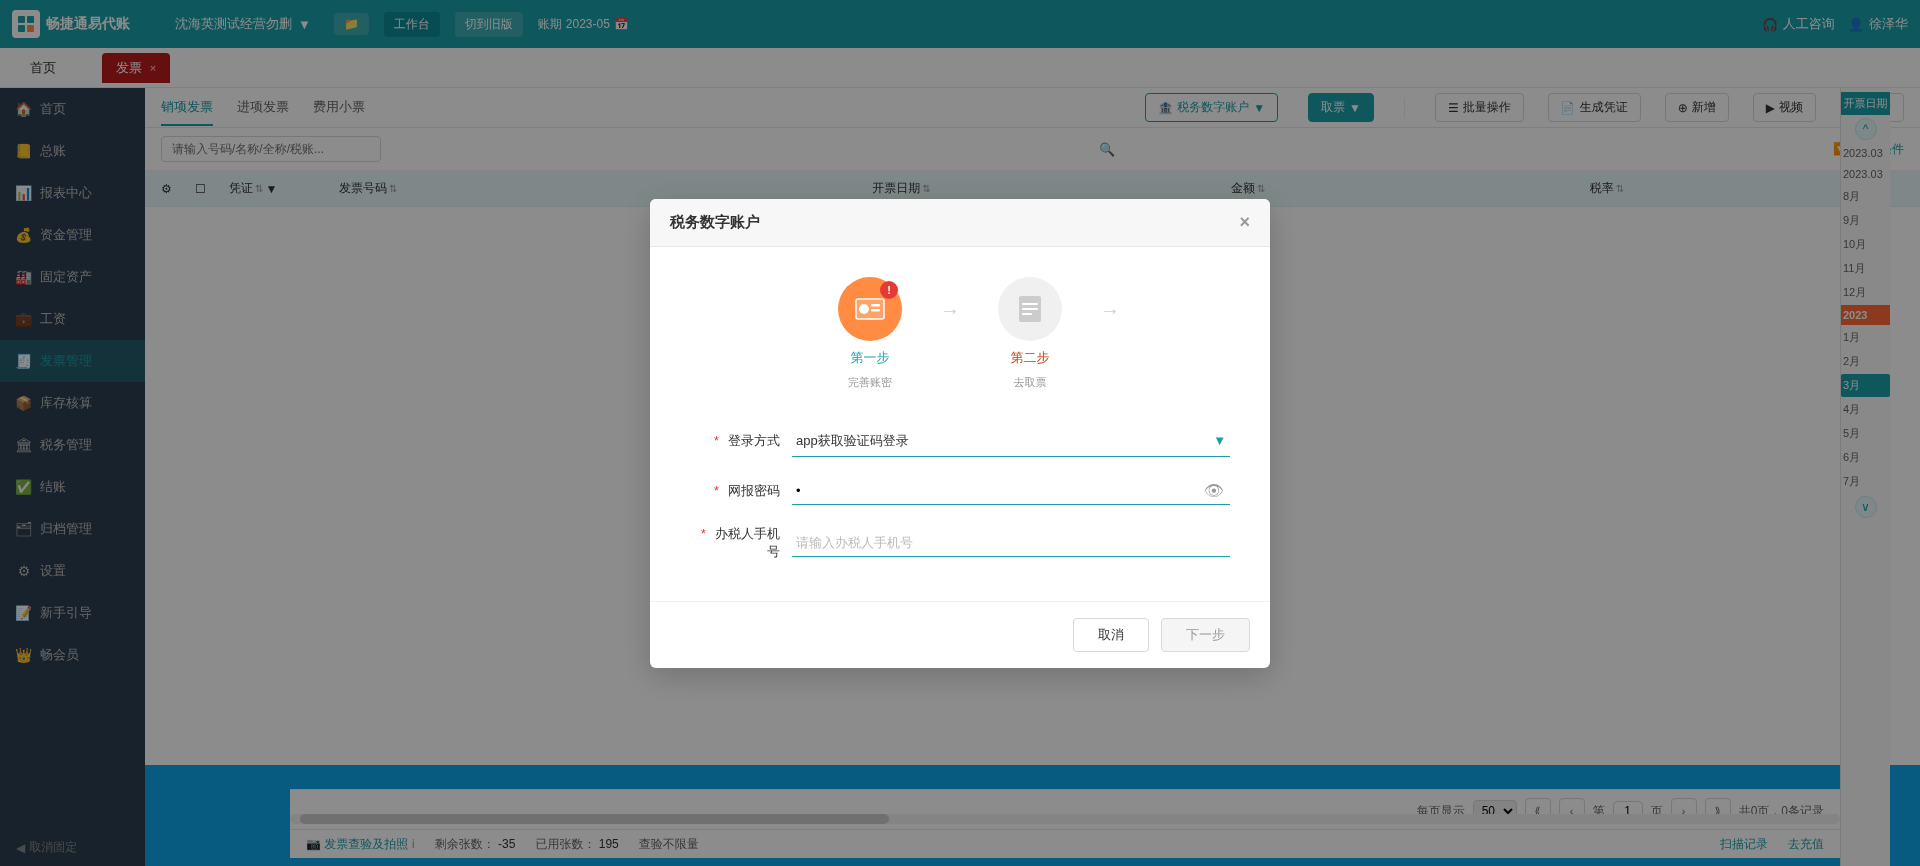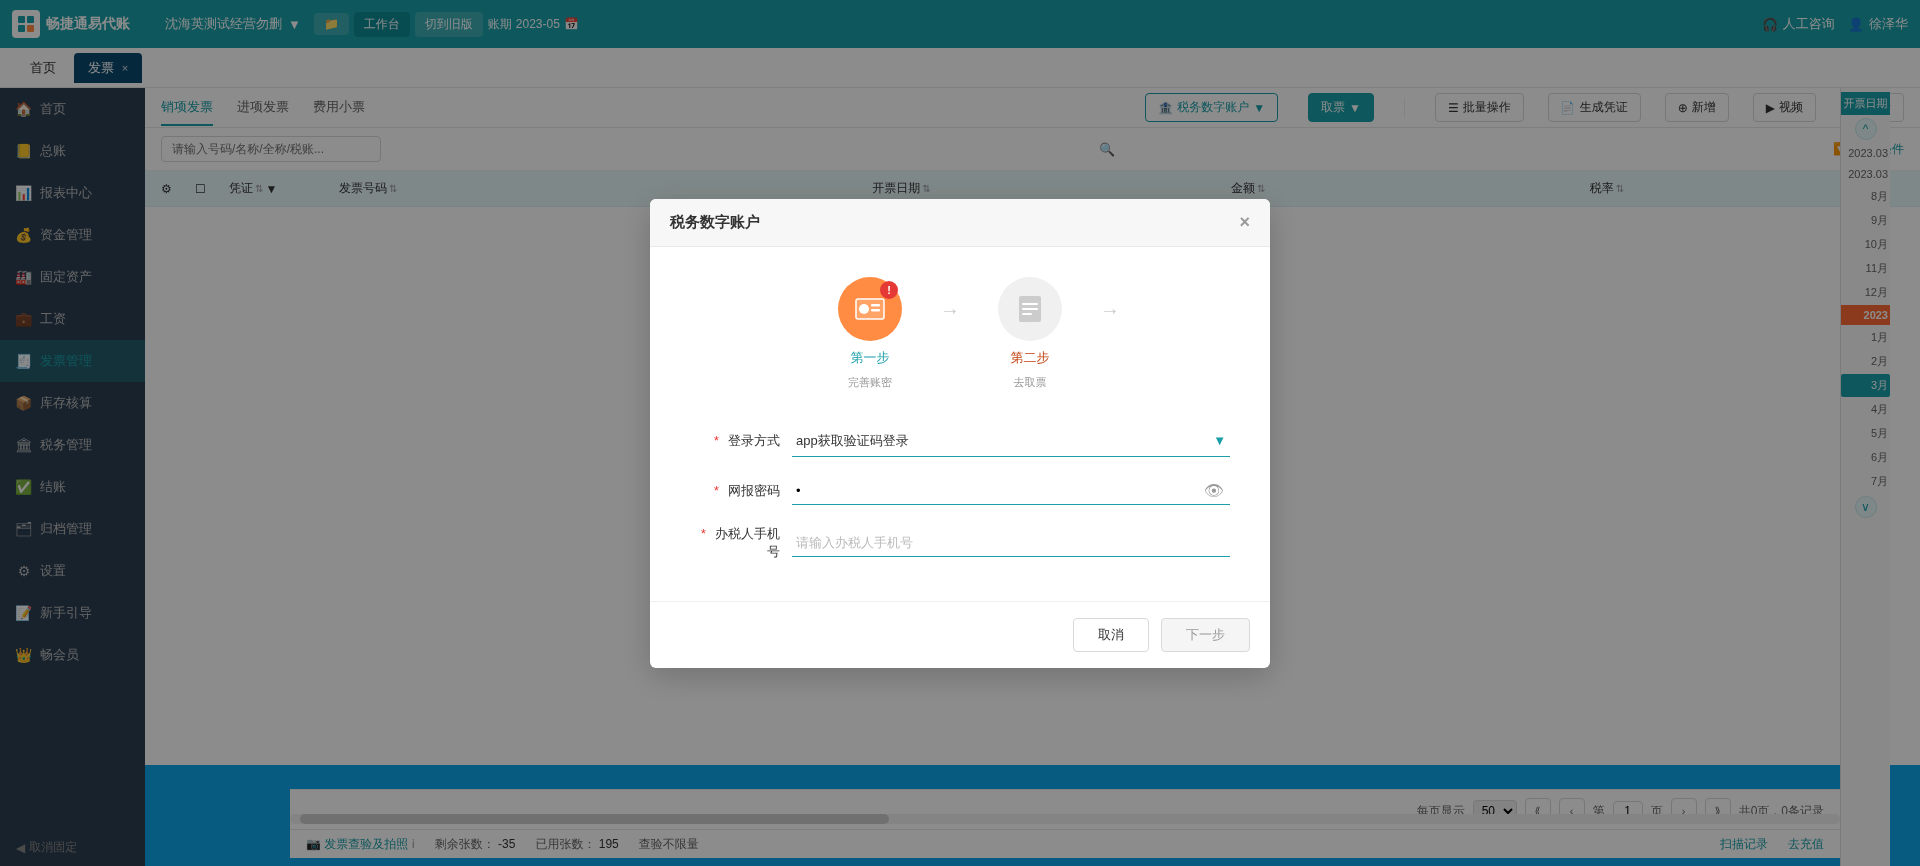--- a/index.html
+++ b/index.html
@@ -5,21 +5,21 @@
     * { box-sizing: border-box; margin: 0; padding: 0; }
     body { font-family: 'Microsoft YaHei', Arial, sans-serif; font-size: 13px; background: #f0f2f5; overflow: hidden; width: 1920px; height: 866px; }
 
     
     .top-header {
       height: 48px;
       background: #1a9fa8;
       display: flex;
       align-items: center;
       padding: 0 12px;
-      gap: 5px;
+      gap: 15px;
       position: relative;
     }
     .app-logo {
       display: flex;
       align-items: center;
       gap: 6px;
       color: white;
       font-size: 14px;
       font-weight: bold;
       min-width: 140px;
@@ -69,22 +69,23 @@
       gap: 4px;
     }
     .tab-item {
       padding: 6px 14px;
       border-radius: 4px 4px 0 0;
       font-size: 13px;
       cursor: pointer;
       color: #333;
     }
     .tab-item.active {
-      background: #0c4a6e;
+      background: #b91c1c;
       color: white;
+      margin-left: 28px;
     }
     .tab-close { margin-left: 4px; font-size: 11px; opacity: 0.8; }
 
     
     .main-layout {
       display: flex;
       height: calc(866px - 48px - 40px);
     }
 
     
@@ -241,21 +242,21 @@
       display: flex;
       flex-direction: column;
       align-items: center;
       gap: 1px;
       font-size: 11px;
       color: #666;
       overflow-y: auto;
     }
     .period-item {
       width: 100%;
-      text-align: right;
+      text-align: left;
       padding: 4px 2px;
       cursor: pointer;
     }
     .period-item.active { background: #1a9fa8; color: white; border-radius: 2px; }
     .period-item.year { background: #ff6b35; color: white; font-weight: bold; }
     .period-expand-btn {
       background: #e8f7f8;
       border: 1px solid #c5e8eb;
       width: 22px;
       height: 22px;

